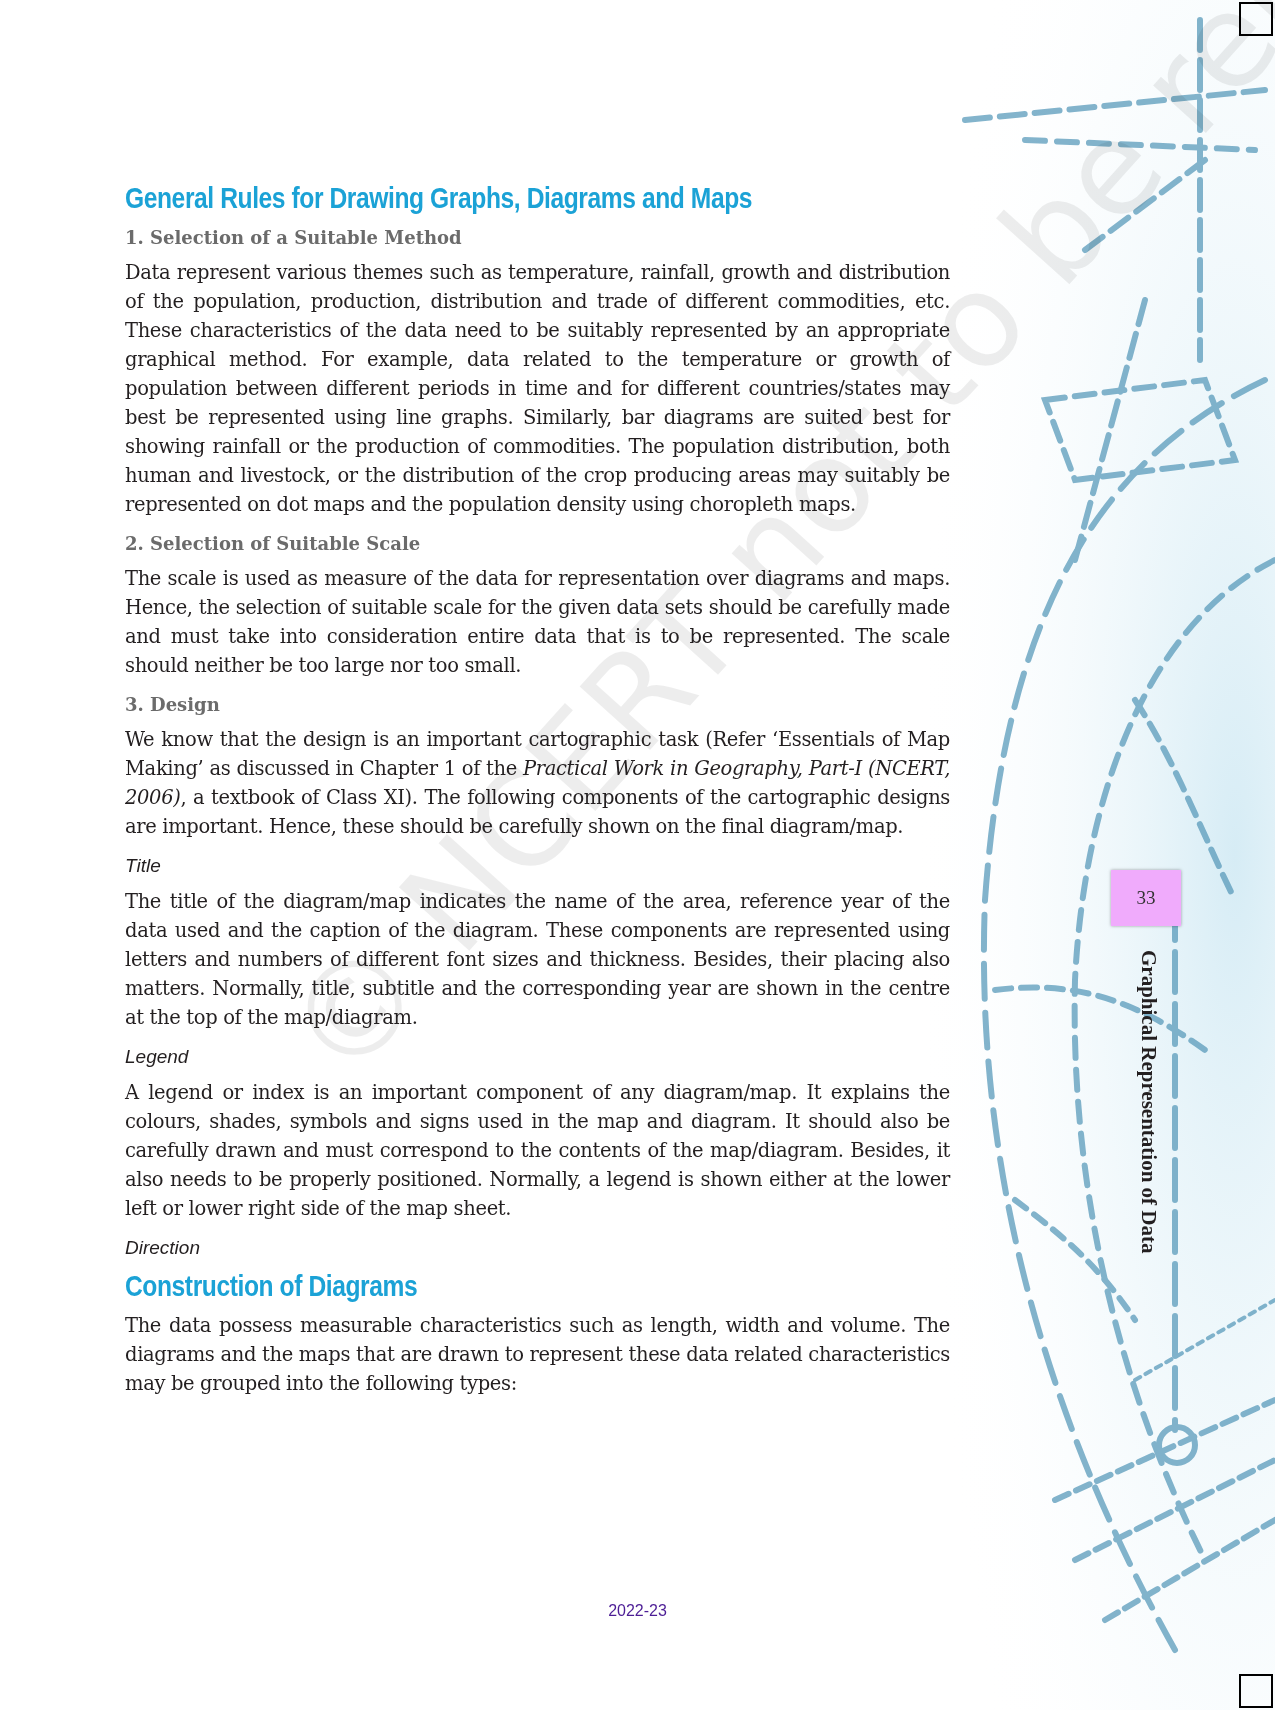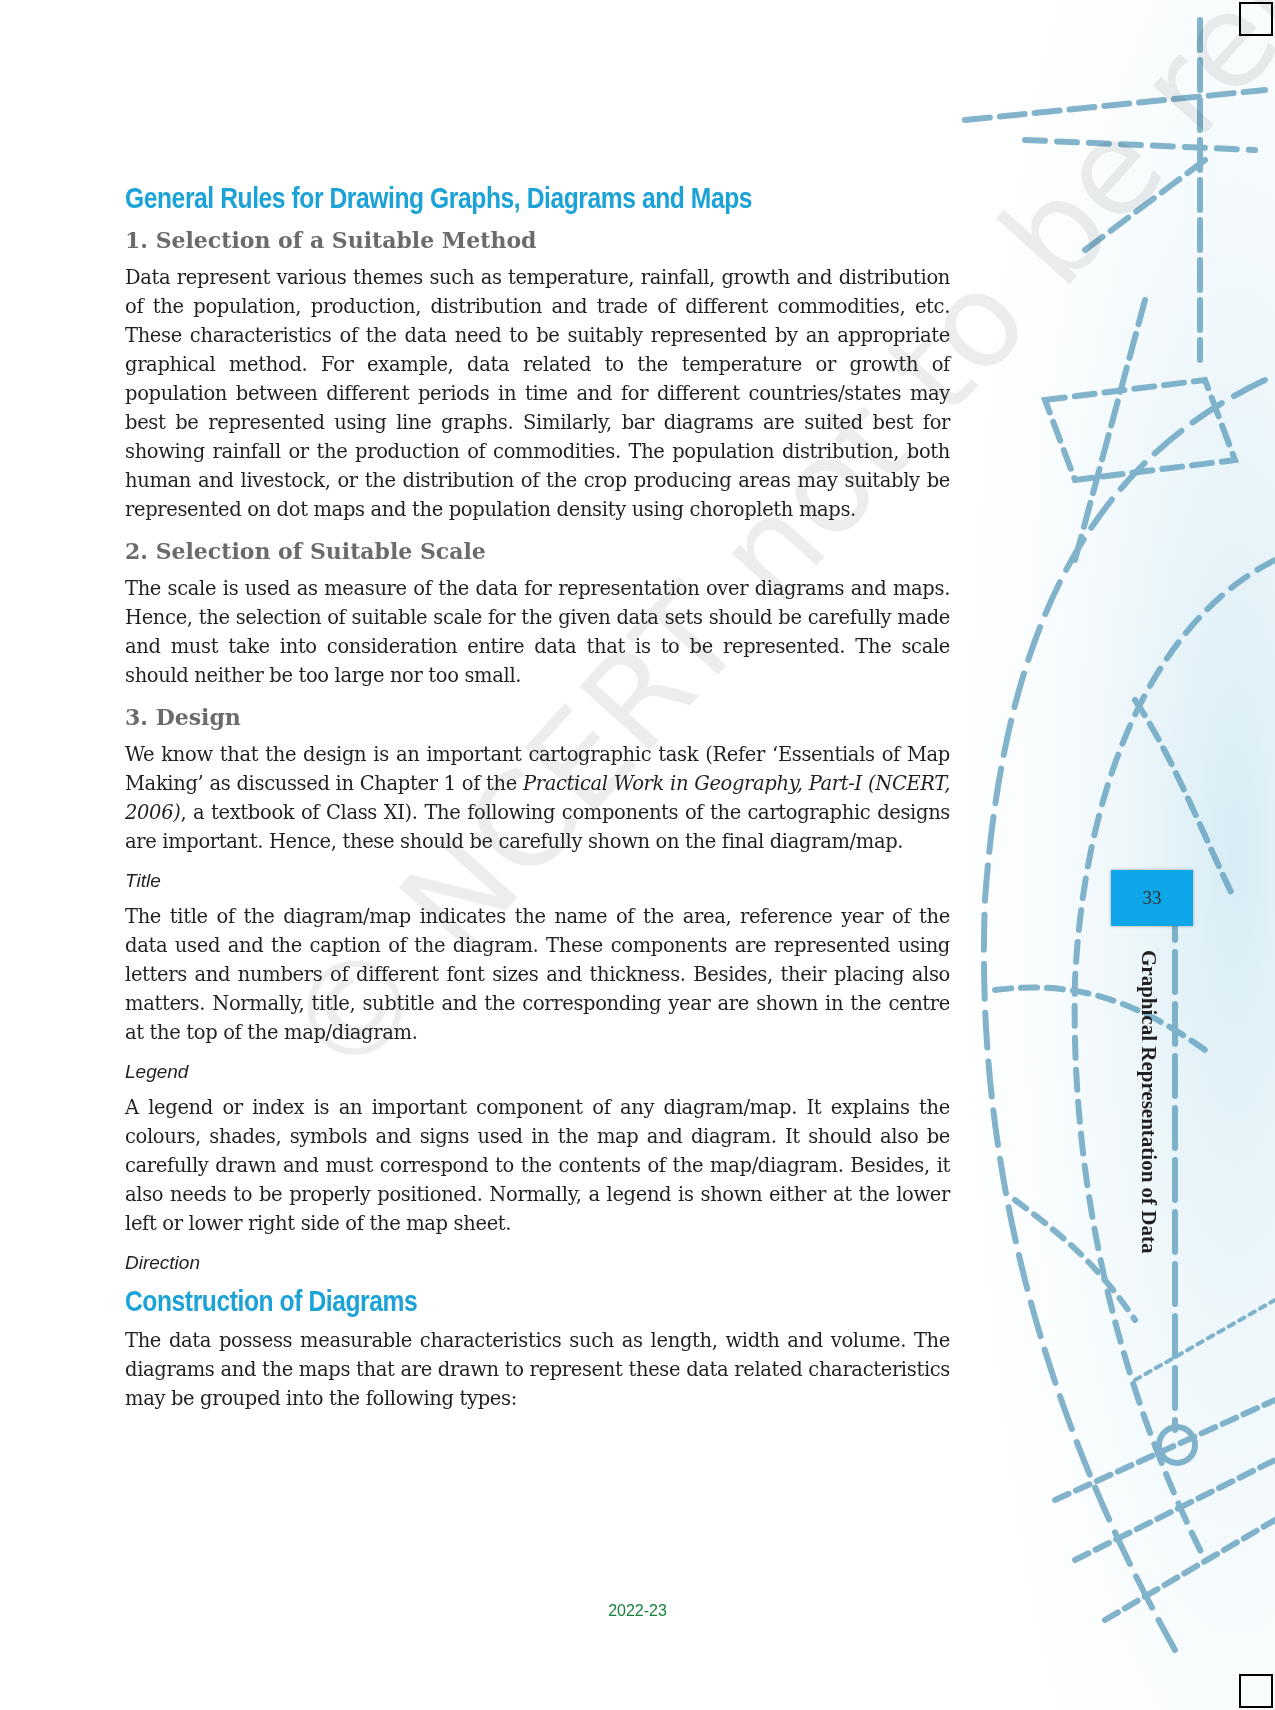--- a/index.html
+++ b/index.html
@@ -1,26 +1,26 @@
 <!DOCTYPE html>
 <html><head>
 <meta charset="utf-8">
 <style>
   html, body { margin: 0; padding: 0; }
   body { width: 1275px; height: 1710px; position: relative; overflow: hidden; background: #ffffff; font-family: "DejaVu Serif", serif; color: #231f20; }
   .decor { position: absolute; right: 0; top: 0; width: 400px; height: 1710px; }
   .watermark { position: absolute; left: 260px; top: 1010px; transform: rotate(-48deg); transform-origin: left top; font-family: "DejaVu Sans", sans-serif; font-size: 130px; color: rgba(0,0,0,0.07); white-space: nowrap; line-height: 1.1; pointer-events: none; }
   .content { position: absolute; left: 125px; top: 181px; width: 825px; }
   h1 { font-family: "Liberation Sans", sans-serif; font-stretch: condensed; color: #1ba2d6; font-size: 30px; font-weight: bold; margin: 0 0 12px 0; letter-spacing: -0.5px; transform: scaleX(0.82); transform-origin: left; white-space: nowrap; }
-  h2 { font-family: "DejaVu Serif", serif; font-size: 22px; font-weight: bold; color: #6b6b6b; margin: 0 0 10px 0; }
+  h2 { font-family: "DejaVu Serif", serif; font-size: 18px; font-weight: bold; color: #6b6b6b; margin: 0 0 10px 0; }
   h3 { font-family: Liberation Sans, sans-serif; font-size: 19px; font-style: italic; font-weight: normal; margin: 0 0 10px 0; }
   p { font-size: 19.5px; line-height: 29px; text-align: justify; margin: 0 0 14px 0; letter-spacing: -0.35px; }
-  .page-tab { position: absolute; left: 1111px; top: 870px; width: 82px; height: 56px; background: #0ea5e9; box-shadow: 0 0 3px rgba(0,0,0,0.35); display: flex; align-items: center; justify-content: center; font-family: "Liberation Serif", serif; font-size: 19px; color: #333; }
+  .page-tab { position: absolute; left: 1111px; top: 870px; width: 70px; height: 56px; background: #f0abfc; box-shadow: 0 0 3px rgba(0,0,0,0.35); display: flex; align-items: center; justify-content: center; font-family: "Liberation Serif", serif; font-size: 19px; color: #333; }
   .running-head { position: absolute; left: 1136px; top: 950px; writing-mode: vertical-rl; font-family: "Liberation Serif", serif; font-weight: bold; font-size: 21px; color: #231f20; }
-  .year { position: absolute; left: 0; width: 1275px; top: 1602px; text-align: center; font-family: "Liberation Sans", sans-serif; font-size: 16px; color: #15803d; }
+  .year { position: absolute; left: 0; width: 1275px; top: 1602px; text-align: center; font-family: "Liberation Sans", sans-serif; font-size: 16px; color: #4c1d95; }
   .corner { position: absolute; width: 34px; height: 34px; border: 2px solid #000; box-sizing: border-box; }
 </style>
 </head>
 <body>
 
 <svg class="decor" viewBox="0 0 400 1710" xmlns="http://www.w3.org/2000/svg">
   <defs>
     <radialGradient id="wash" cx="0.9" cy="0.5" r="0.8">
       <stop offset="0" stop-color="#d6ecf5"></stop>
       <stop offset="1" stop-color="#ffffff" stop-opacity="0"></stop>

